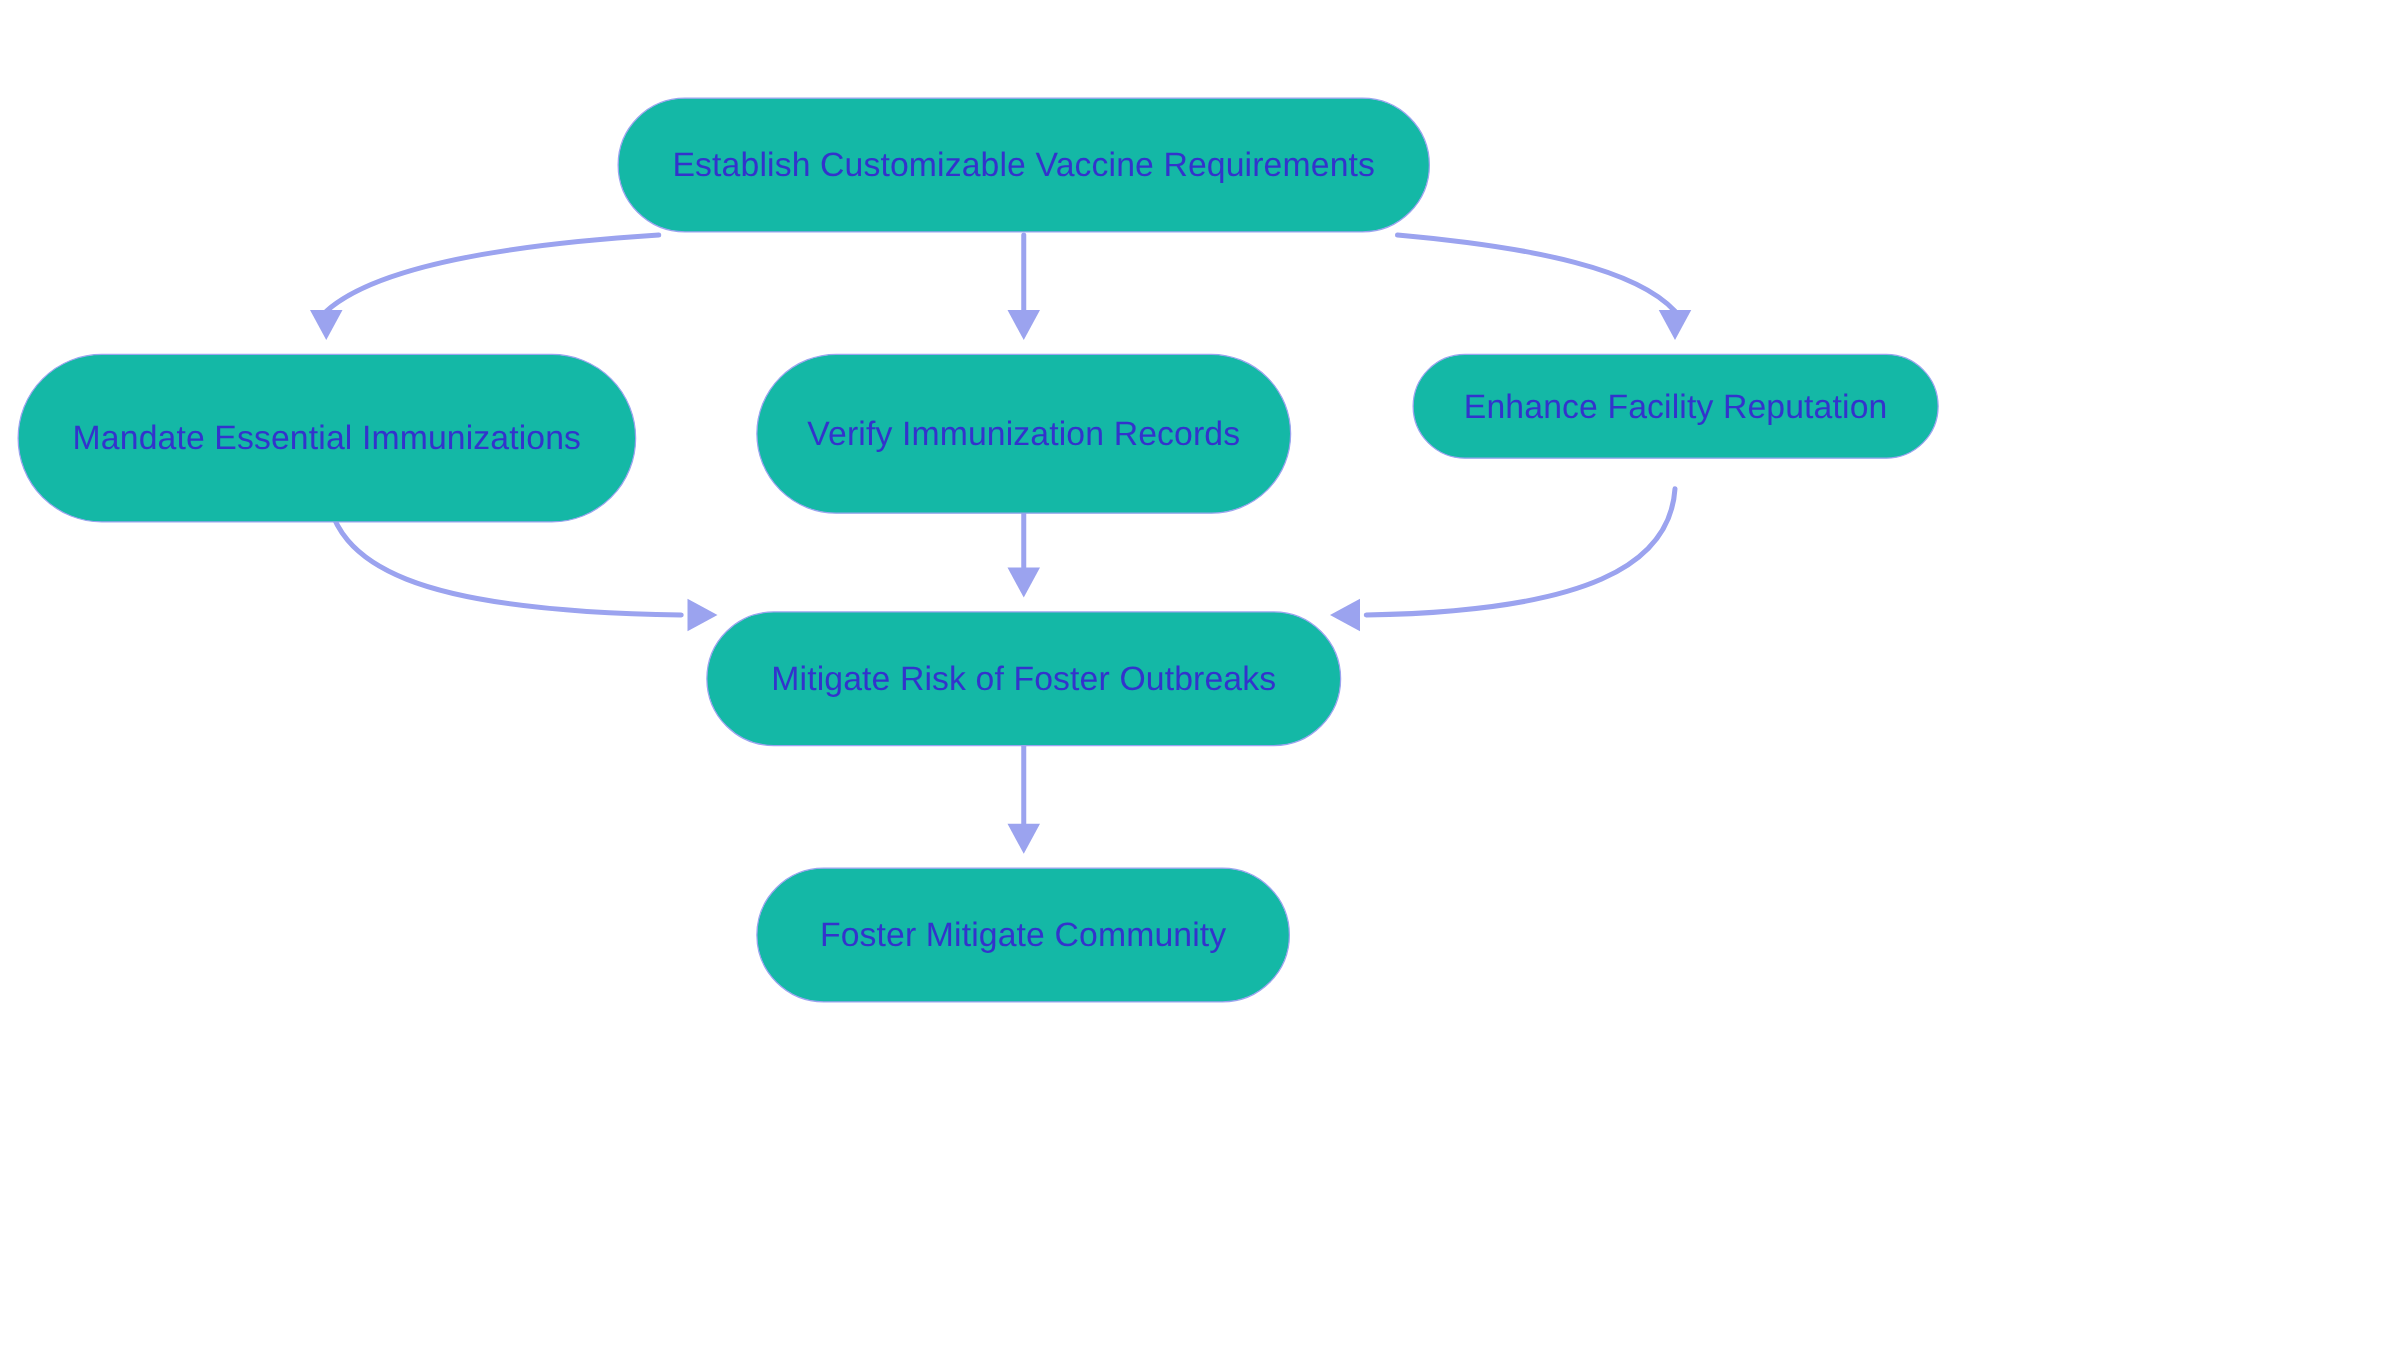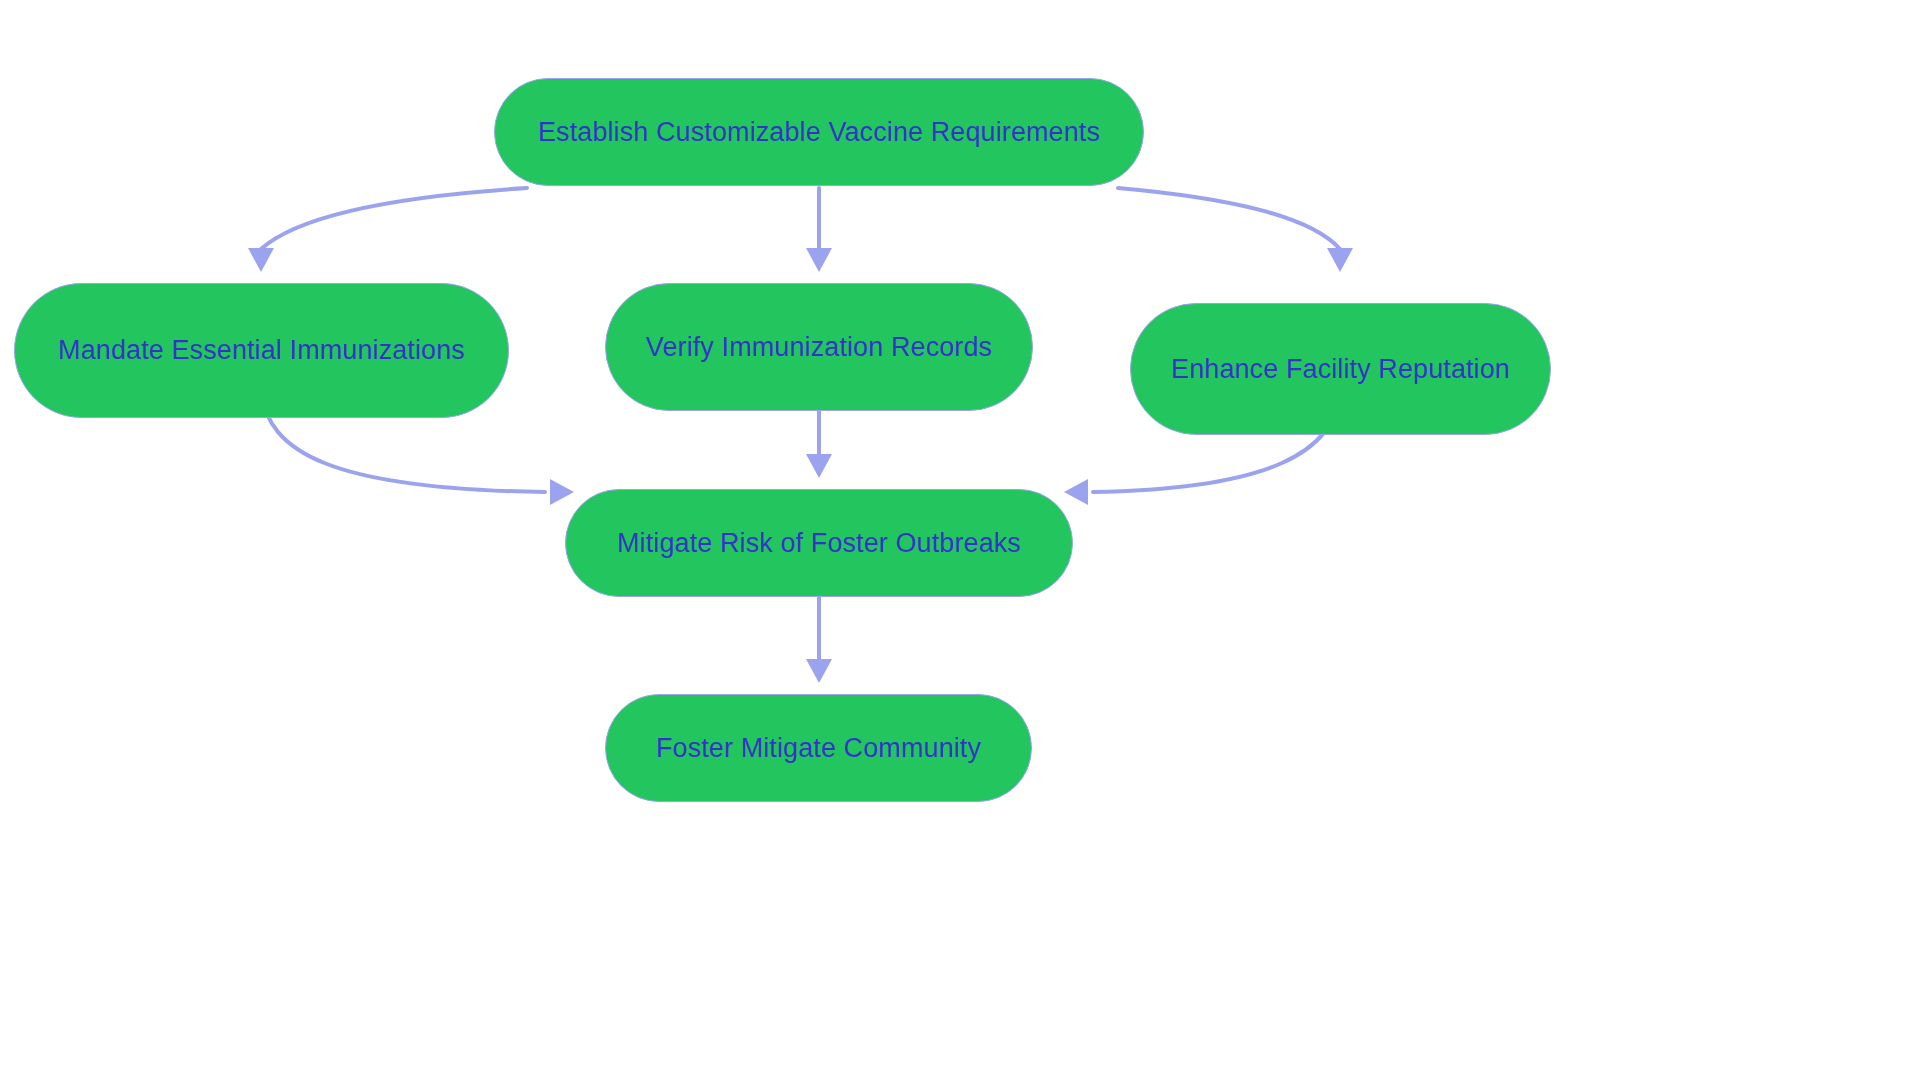--- a/index.html
+++ b/index.html
@@ -24,21 +24,21 @@
     position: absolute;
     left: 0;
     top: 0;
     width: 1920px;
     height: 1083px;
     pointer-events: none;
   }
   .node {
     position: absolute;
     box-sizing: border-box;
-    background: #22c55e;
+    background: #14b8a6;
     border: 1.6px solid #9ba3ef;
     border-radius: 999px;
     display: flex;
     align-items: center;
     justify-content: center;
     text-align: center;
     color: #3333cc;
     font-family: "Liberation Sans", sans-serif;
     font-size: 27px;
     font-weight: 400;
@@ -80,21 +80,21 @@
   <div id="nodes-layer">
       <div class="node" style="left: 494px; top: 78px; width: 650px; height: 108px;">
         <span class="node-label">Establish Customizable Vaccine Requirements</span>
       </div>
       <div class="node" style="left: 14px; top: 283px; width: 495px; height: 135px;">
         <span class="node-label">Mandate Essential Immunizations</span>
       </div>
       <div class="node" style="left: 605px; top: 283px; width: 428px; height: 128px;">
         <span class="node-label">Verify Immunization Records</span>
       </div>
-      <div class="node" style="left: 1130px; top: 283px; width: 421px; height: 132px; margin-top: 20px;">
+      <div class="node" style="left: 1130px; top: 283px; width: 421px; height: 84px;">
         <span class="node-label">Enhance Facility Reputation</span>
       </div>
       <div class="node" style="left: 565px; top: 489px; width: 508px; height: 108px;">
         <span class="node-label">Mitigate Risk of Foster Outbreaks</span>
       </div>
       <div class="node" style="left: 605px; top: 694px; width: 427px; height: 108px;">
         <span class="node-label">Foster Mitigate Community</span>
       </div>
     </div>
 

